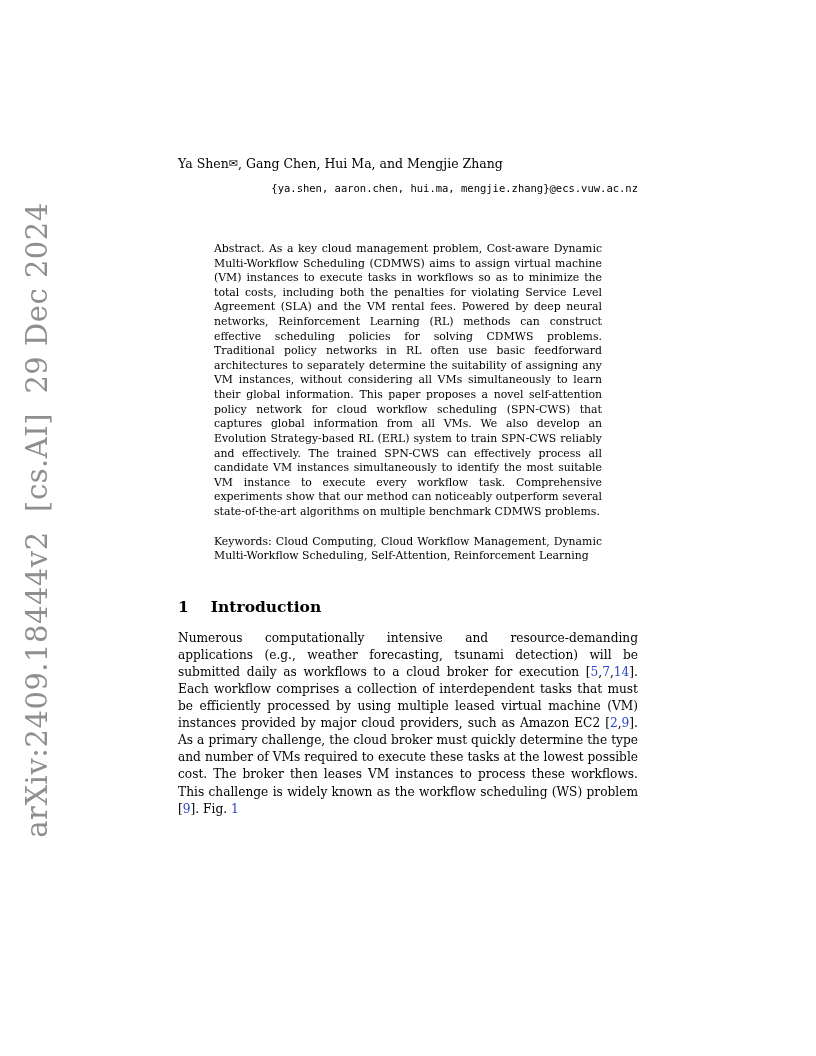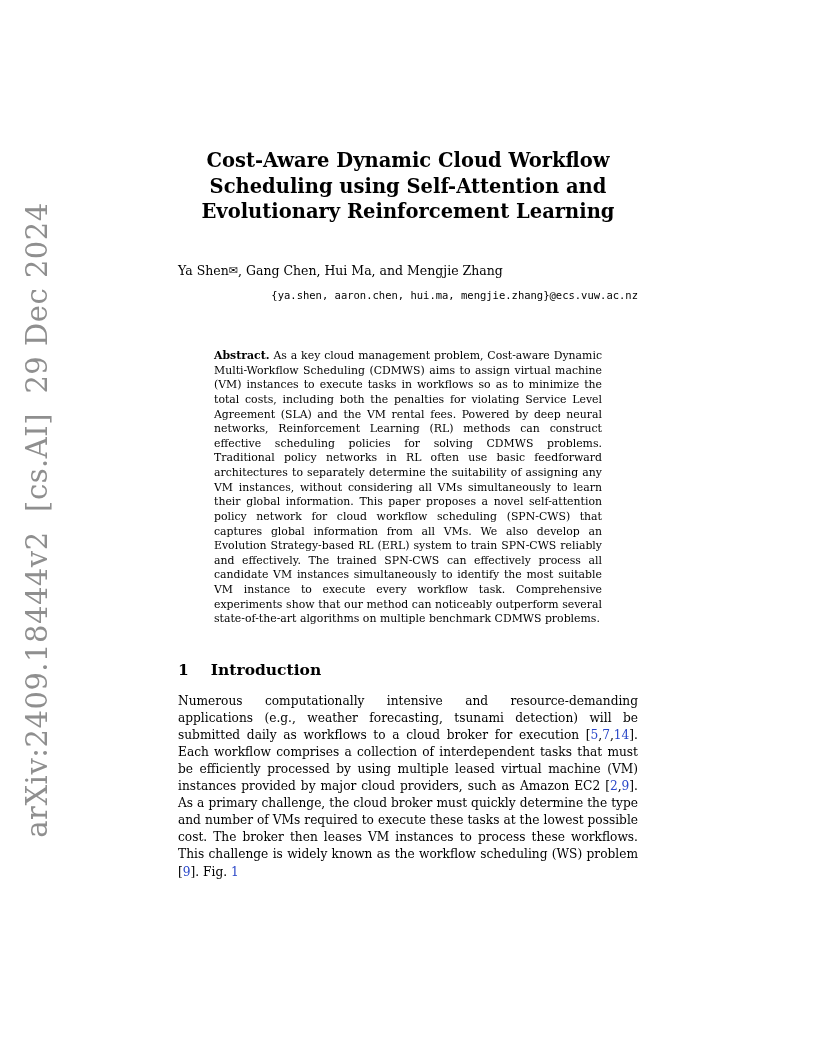--- a/index.html
+++ b/index.html
@@ -65,21 +65,21 @@
     line-height: 1.34;
     text-align: justify;
   }
   .keywords {
     margin: 15px auto 0 auto;
     width: 388px;
     font-size: 10.9px;
     line-height: 1.34;
     text-align: justify;
   }
-  .bold { font-weight: bold; }
+  .bold { font-weight: normal; }
   .section-h {
     margin-top: 33px;
     font-size: 15.5px;
     font-weight: bold;
     display: flex;
     gap: 22px;
     align-items: baseline;
   }
   .intro {
     margin-top: 14px;
@@ -92,31 +92,29 @@
 </style>
 </head>
 <body>
 
 <div class="page">
 
   <div class="watermark">arXiv:2409.18444v2  [cs.AI]  29 Dec 2024</div>
 
   <div class="content">
 
-    <h1 class="title">Cost-Aware Dynamic Cloud Workflow
-Scheduling using Self-Attention and
-Evolutionary Reinforcement Learning</h1>
 
     <p class="authors"><span>Ya Shen</span><span class="envelope">✉</span><span>, Gang Chen, Hui Ma, and Mengjie Zhang</span></p>
 
 
     <div class="email">{ya.shen, aaron.chen, hui.ma, mengjie.zhang}@ecs.vuw.ac.nz</div>
 
     <div class="abstract"><span class="bold">Abstract.</span> <span>As a key cloud management problem, Cost-aware Dynamic Multi-Workflow Scheduling (CDMWS) aims to assign virtual machine (VM) instances to execute tasks in workflows so as to minimize the total costs, including both the penalties for violating Service Level Agreement (SLA) and the VM rental fees. Powered by deep neural networks, Reinforcement Learning (RL) methods can construct effective scheduling policies for solving CDMWS problems. Traditional policy networks in RL often use basic feedforward architectures to separately determine the suitability of assigning any VM instances, without considering all VMs simultaneously to learn their global information. This paper proposes a novel self-attention policy network for cloud workflow scheduling (SPN-CWS) that captures global information from all VMs. We also develop an Evolution Strategy-based RL (ERL) system to train SPN-CWS reliably and effectively. The trained SPN-CWS can effectively process all candidate VM instances simultaneously to identify the most suitable VM instance to execute every workflow task. Comprehensive experiments show that our method can noticeably outperform several state-of-the-art algorithms on multiple benchmark CDMWS problems.</span></div>
 
+    <div class="keywords"><span class="bold">Keywords:</span><span> Cloud Computing, Cloud Workflow Management, Dynamic Multi-Workflow Scheduling, Self-Attention, Reinforcement Learning</span></div>
 
     <div class="section-h">
       <span>1</span>
       <span>Introduction</span>
     </div>
 
     <p class="intro"><span>Numerous computationally intensive and resource-demanding applications (e.g., weather forecasting, tsunami detection) will be submitted daily as workflows to a </span><span class="it">cloud broker</span><span> for execution </span><span>[</span><span class="cite">5</span><span>,</span><span class="cite">7</span><span>,</span><span class="cite">14</span><span>]. Each workflow comprises a collection of interdependent tasks that must be efficiently processed by using multiple leased virtual machine (VM) instances provided by major cloud providers, such as Amazon EC2 </span><span>[</span><span class="cite">2</span><span>,</span><span class="cite">9</span><span>]. As a primary challenge, the cloud broker must quickly determine the type and number of VMs required to execute these tasks at the lowest possible cost. The broker then leases VM instances to process these workflows. This challenge is widely known as the </span><span class="it">workflow scheduling</span><span> (WS) problem </span><span>[</span><span class="cite">9</span><span>]. Fig. </span><span class="cite">1</span></p>
 
   </div>
 </div>

